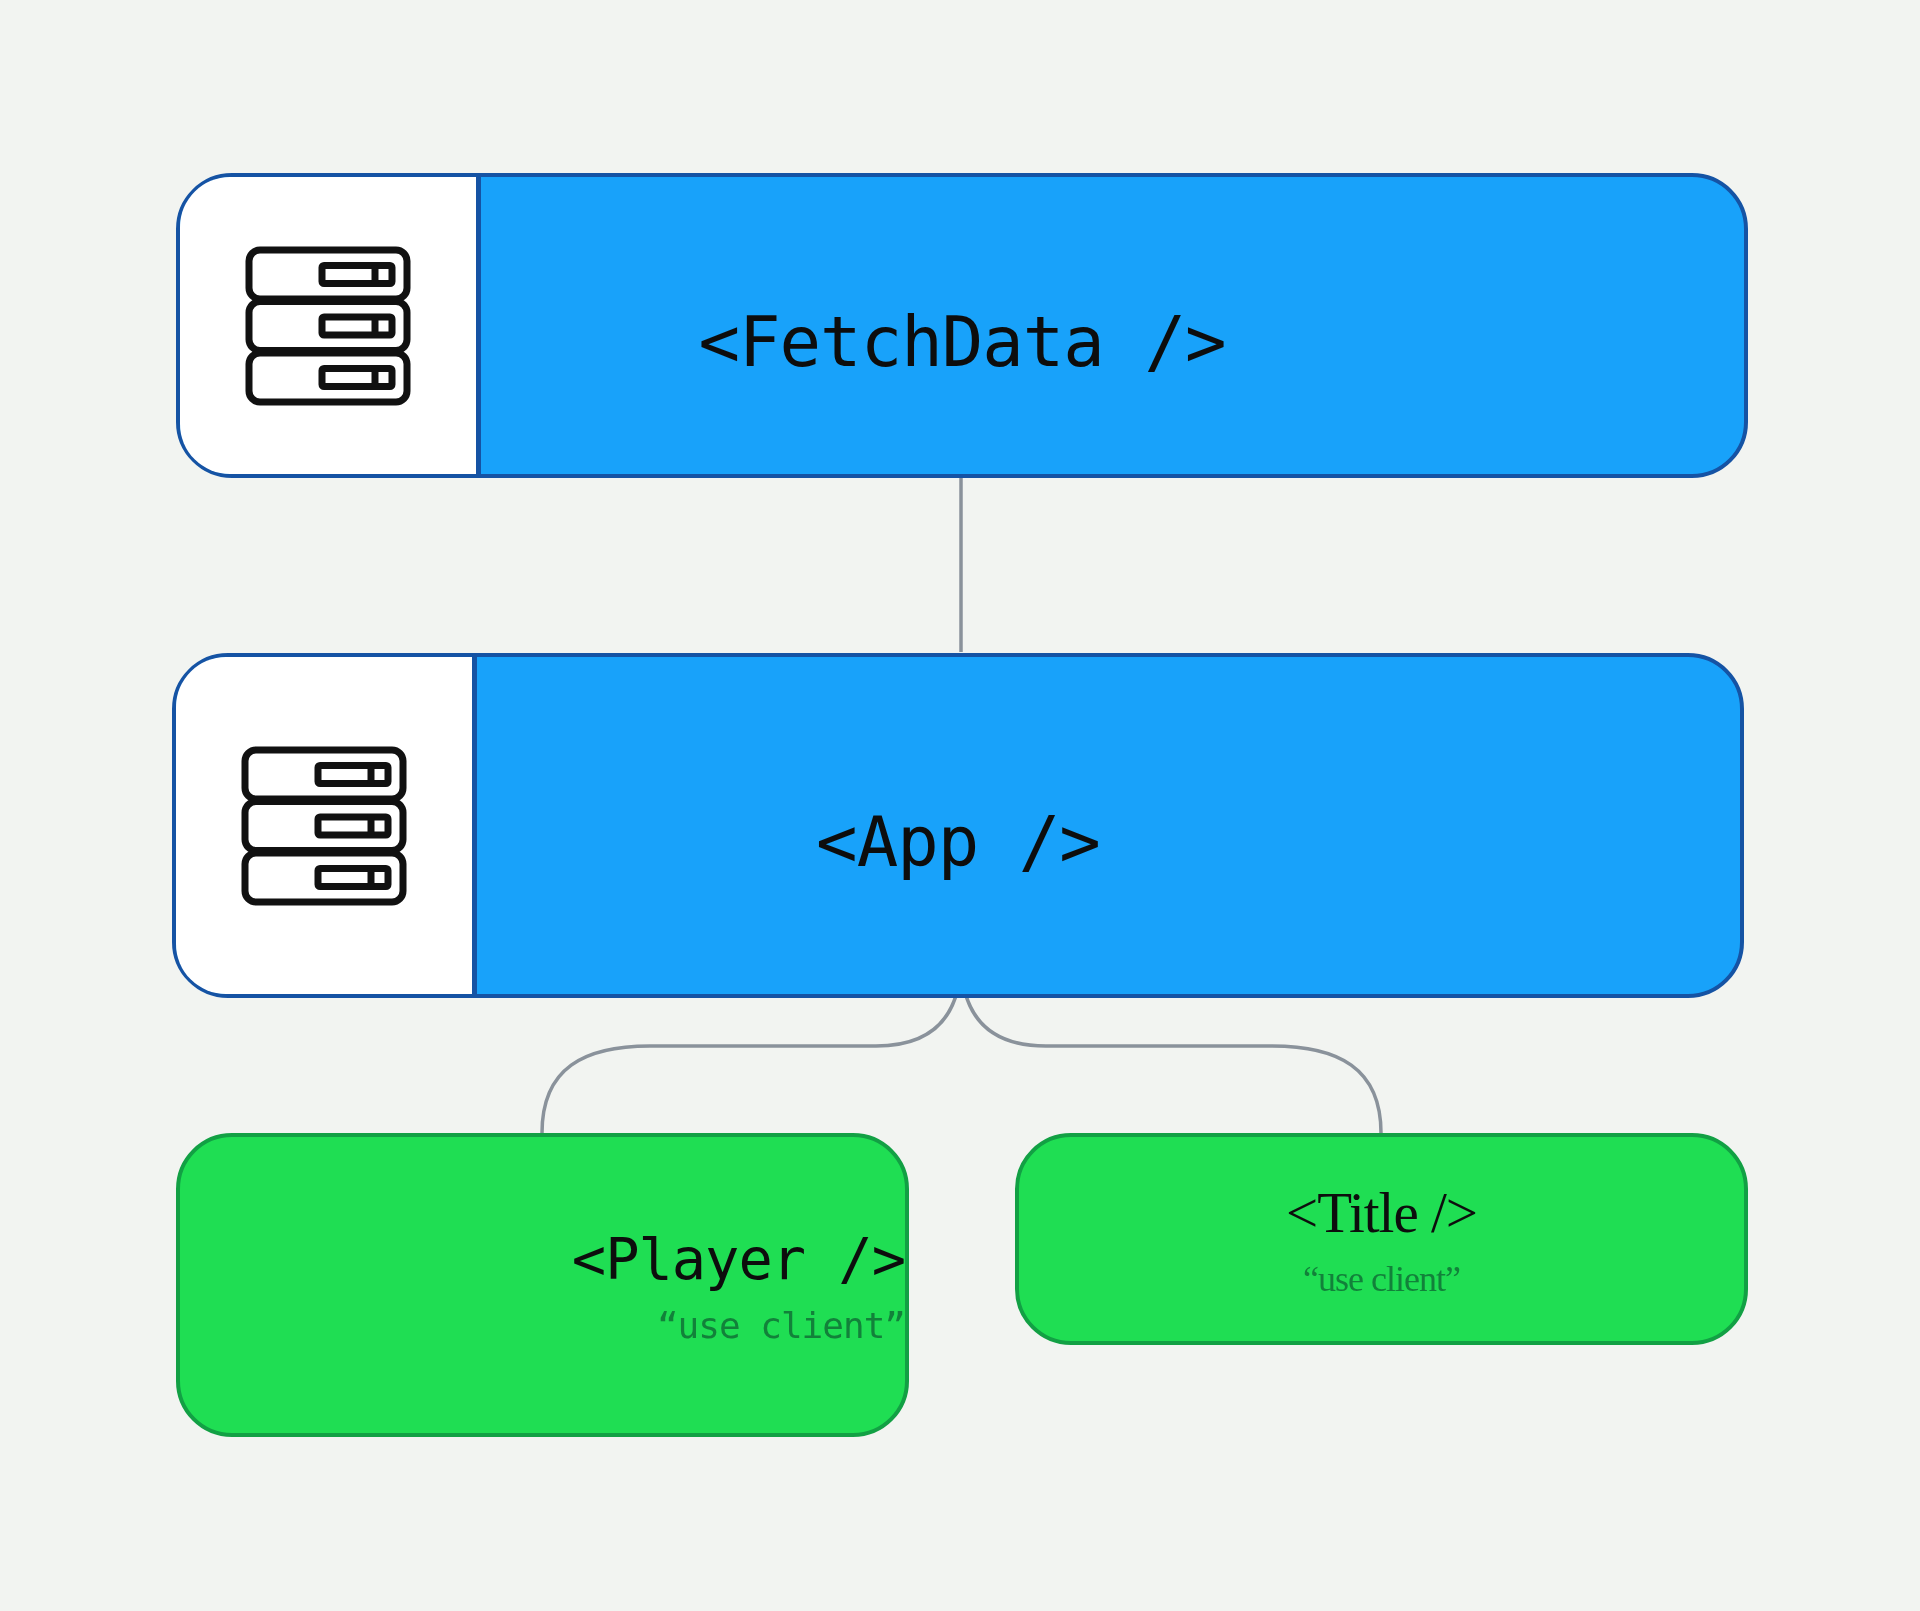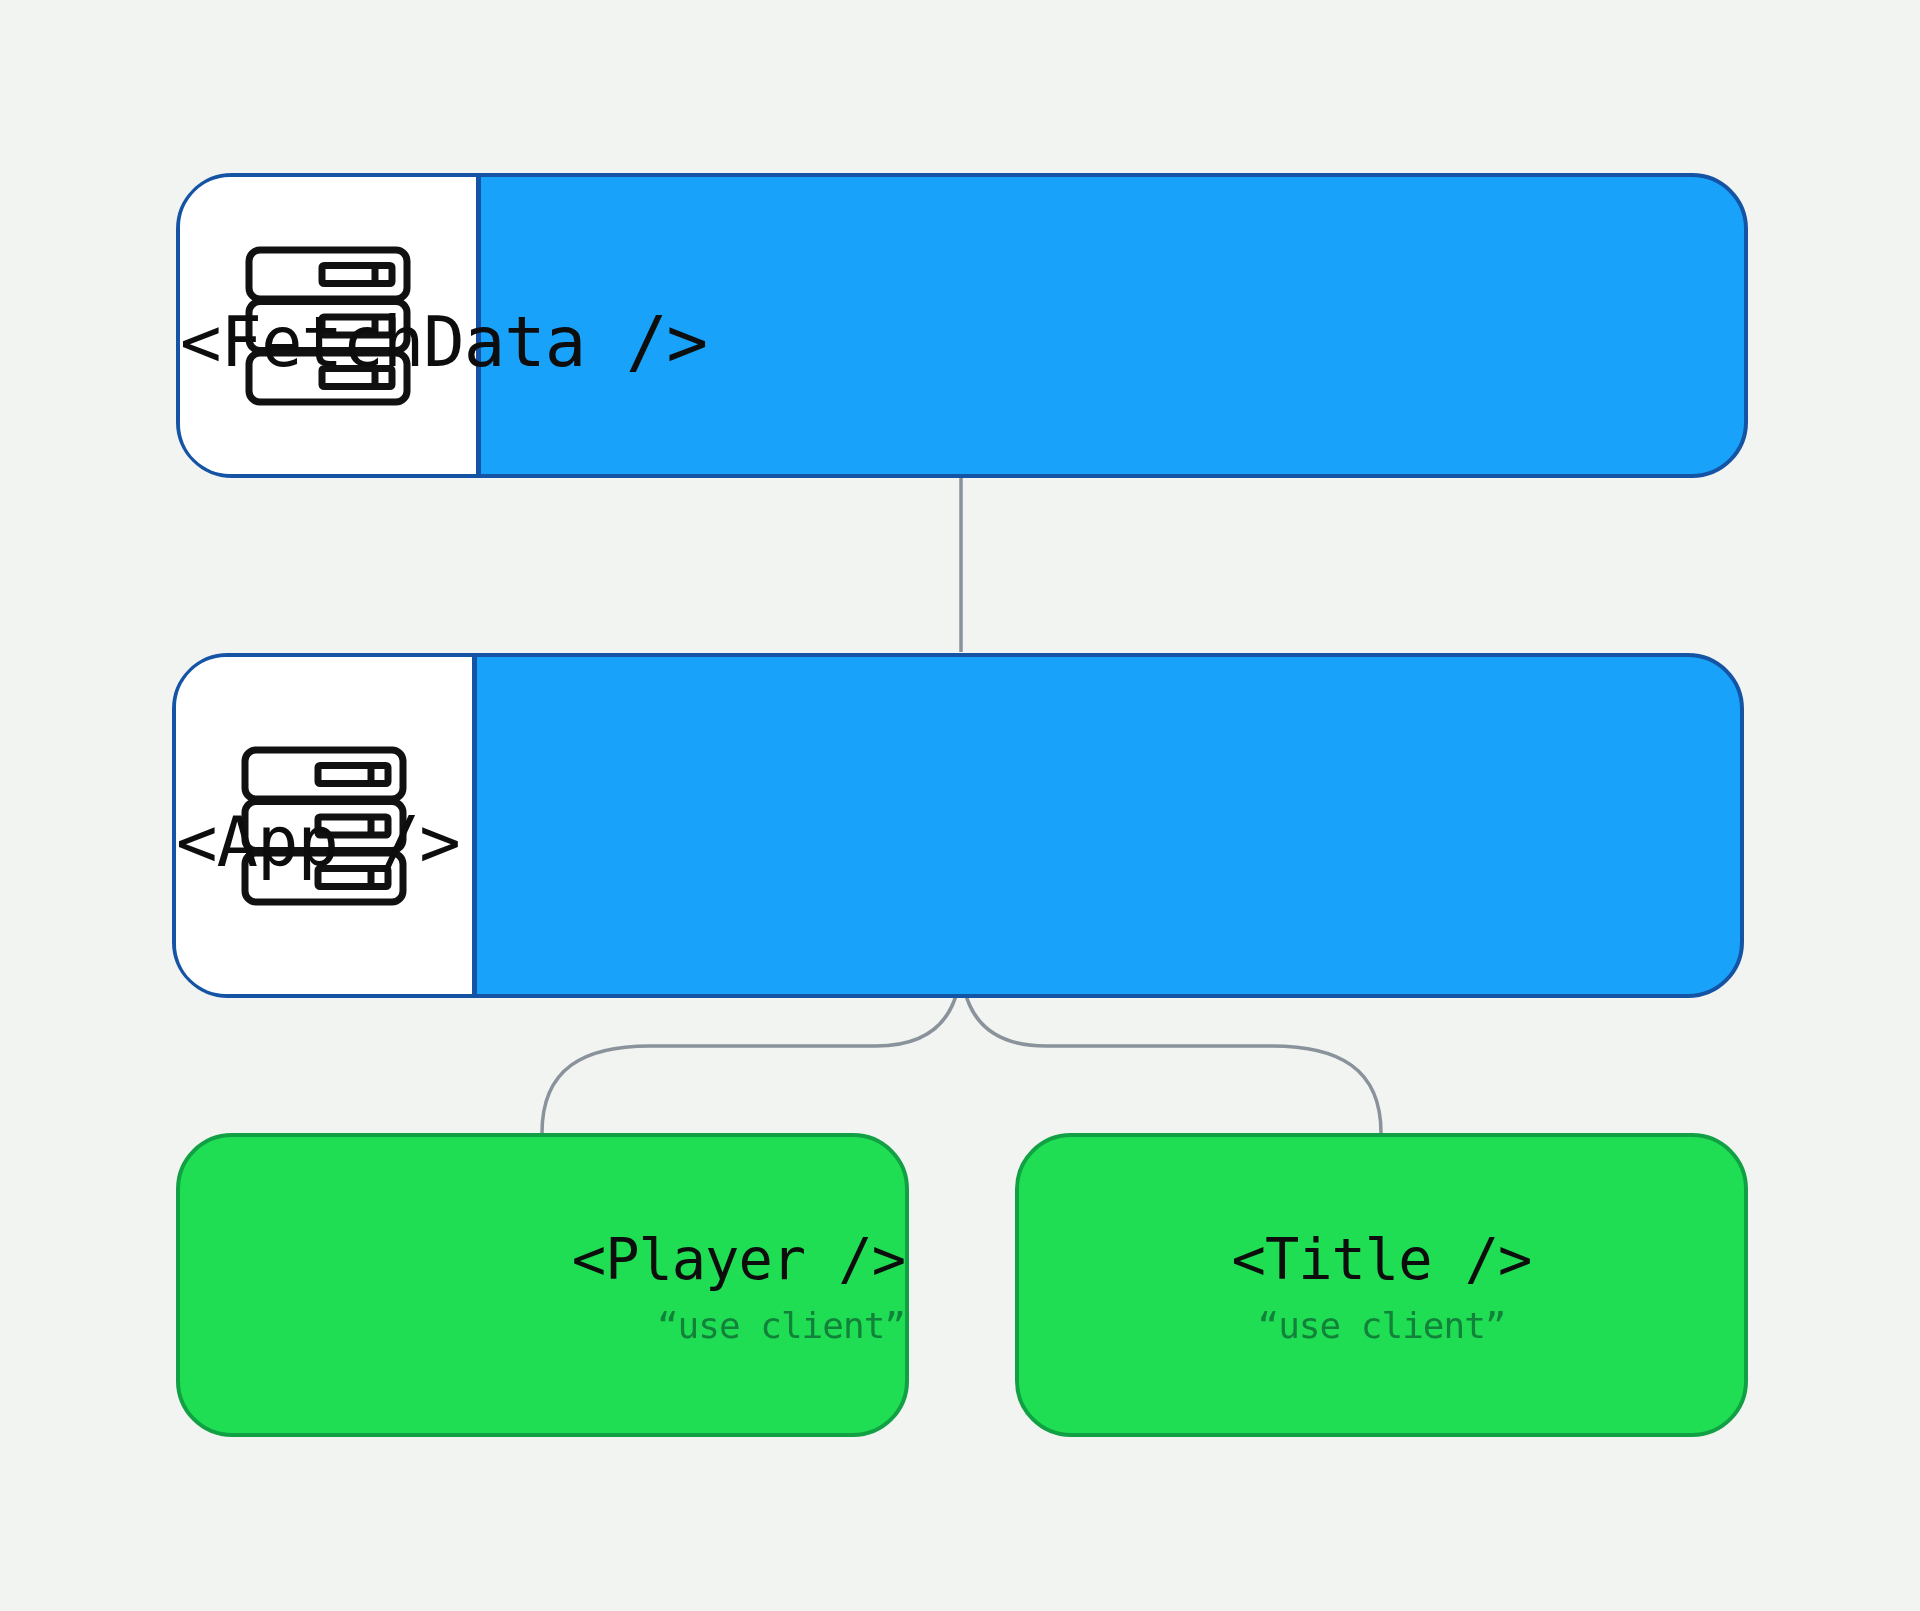--- a/index.html
+++ b/index.html
@@ -36,35 +36,35 @@
     border-color:var(--blue-border);
   }
   .node.client{
     background:var(--green-fill);
     border-color:var(--green-border);
     display:flex;flex-direction:column;align-items:center;justify-content:center;
   }
   #node-fetchdata{left:176px;top:173px;width:1572px;height:305px;}
   #node-app{left:172px;top:653px;width:1572px;height:345px;padding-left:24px;}
   #node-player{left:176px;top:1133px;width:733px;height:304px;align-items:flex-end;}
-  #node-title{left:1015px;top:1133px;width:733px;height:304px;}
+  #node-title{left:1015px;top:1133px;width:733px;height:212px;font-family:Liberation Serif, serif;}
 
   .icon-panel{
     position:absolute;left:0;top:0;bottom:0;width:301px;
     background:var(--panel-white);
     border-right:5px solid var(--blue-border);
     border-radius:50px 0 0 50px;
     display:flex;align-items:center;justify-content:center;
   }
   .server-icon{width:166px;height:160px;display:block;}
   .server-icon *{stroke:var(--icon-stroke);stroke-width:7;fill:none;}
 
   .label-layer{
     position:absolute;inset:0;
-    display:flex;align-items:center;margin-top:32px;
+    display:flex;align-items:center;justify-content:center;margin-top:32px;
   }
   .code-label{
     font-size:69px;
     font-weight:500;
     letter-spacing:-1px;
     color:var(--label-color);
     white-space:pre;
   }
   .client .code-label{font-size:57px;line-height:1.42;}
   .directive{

